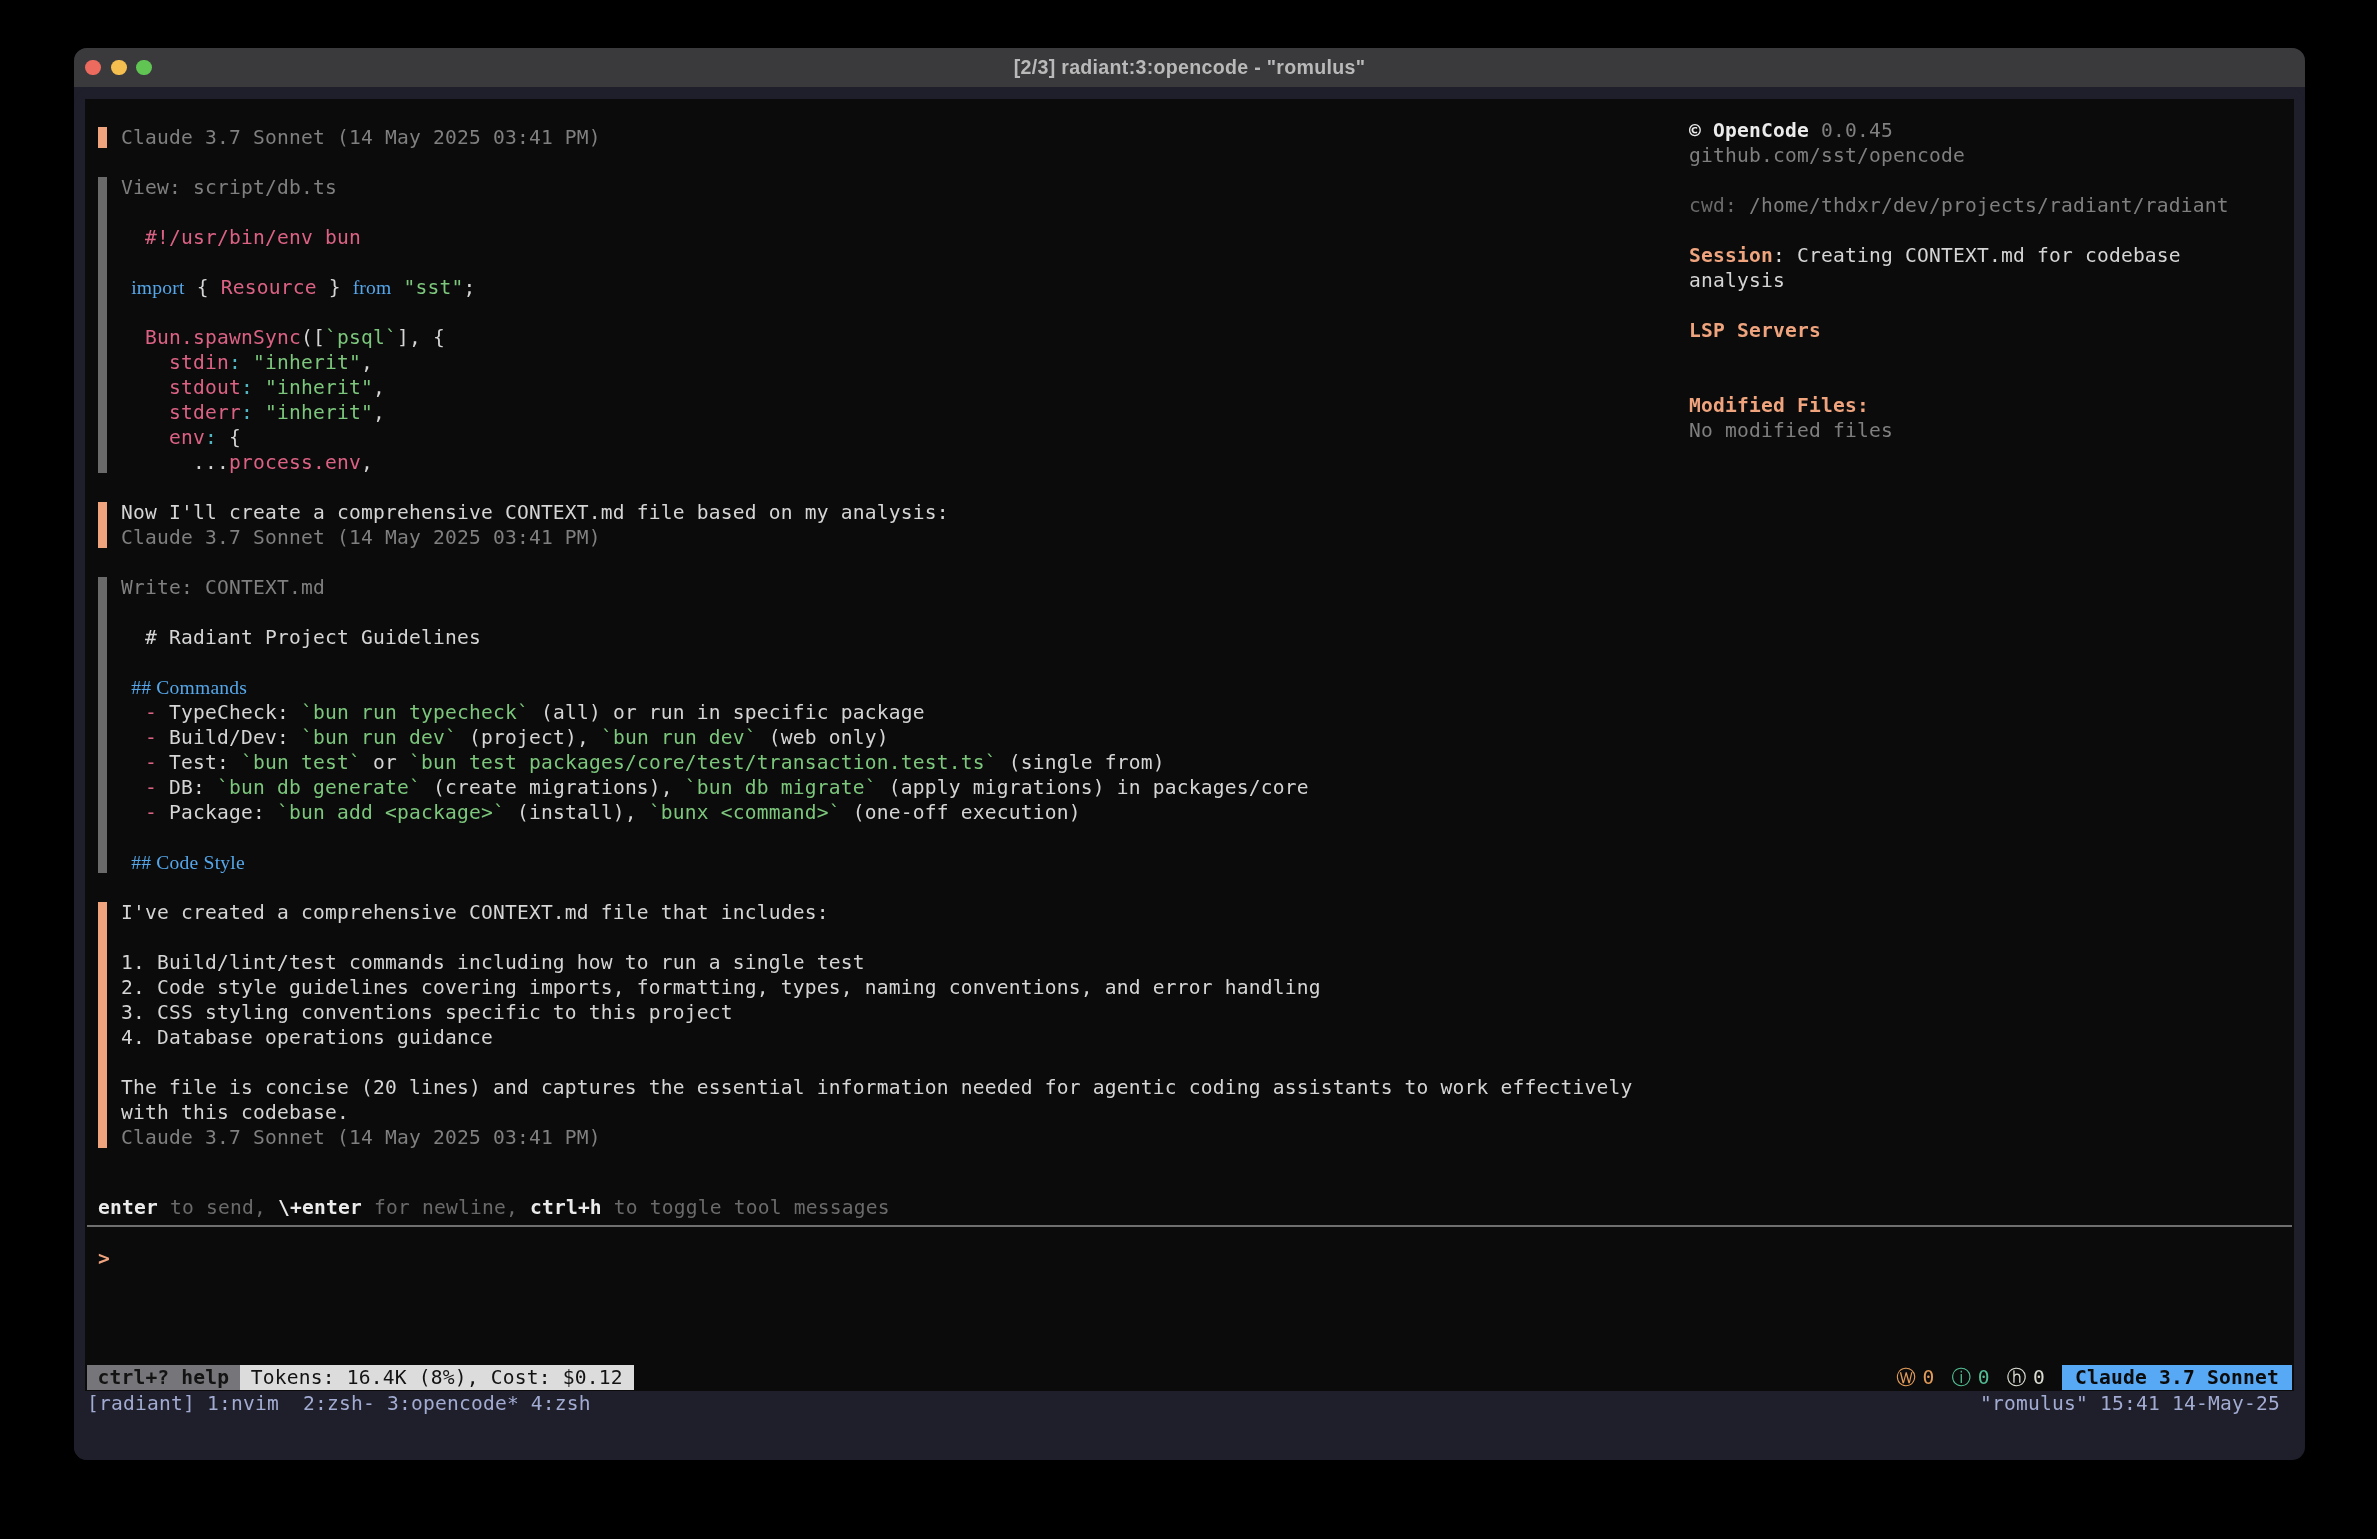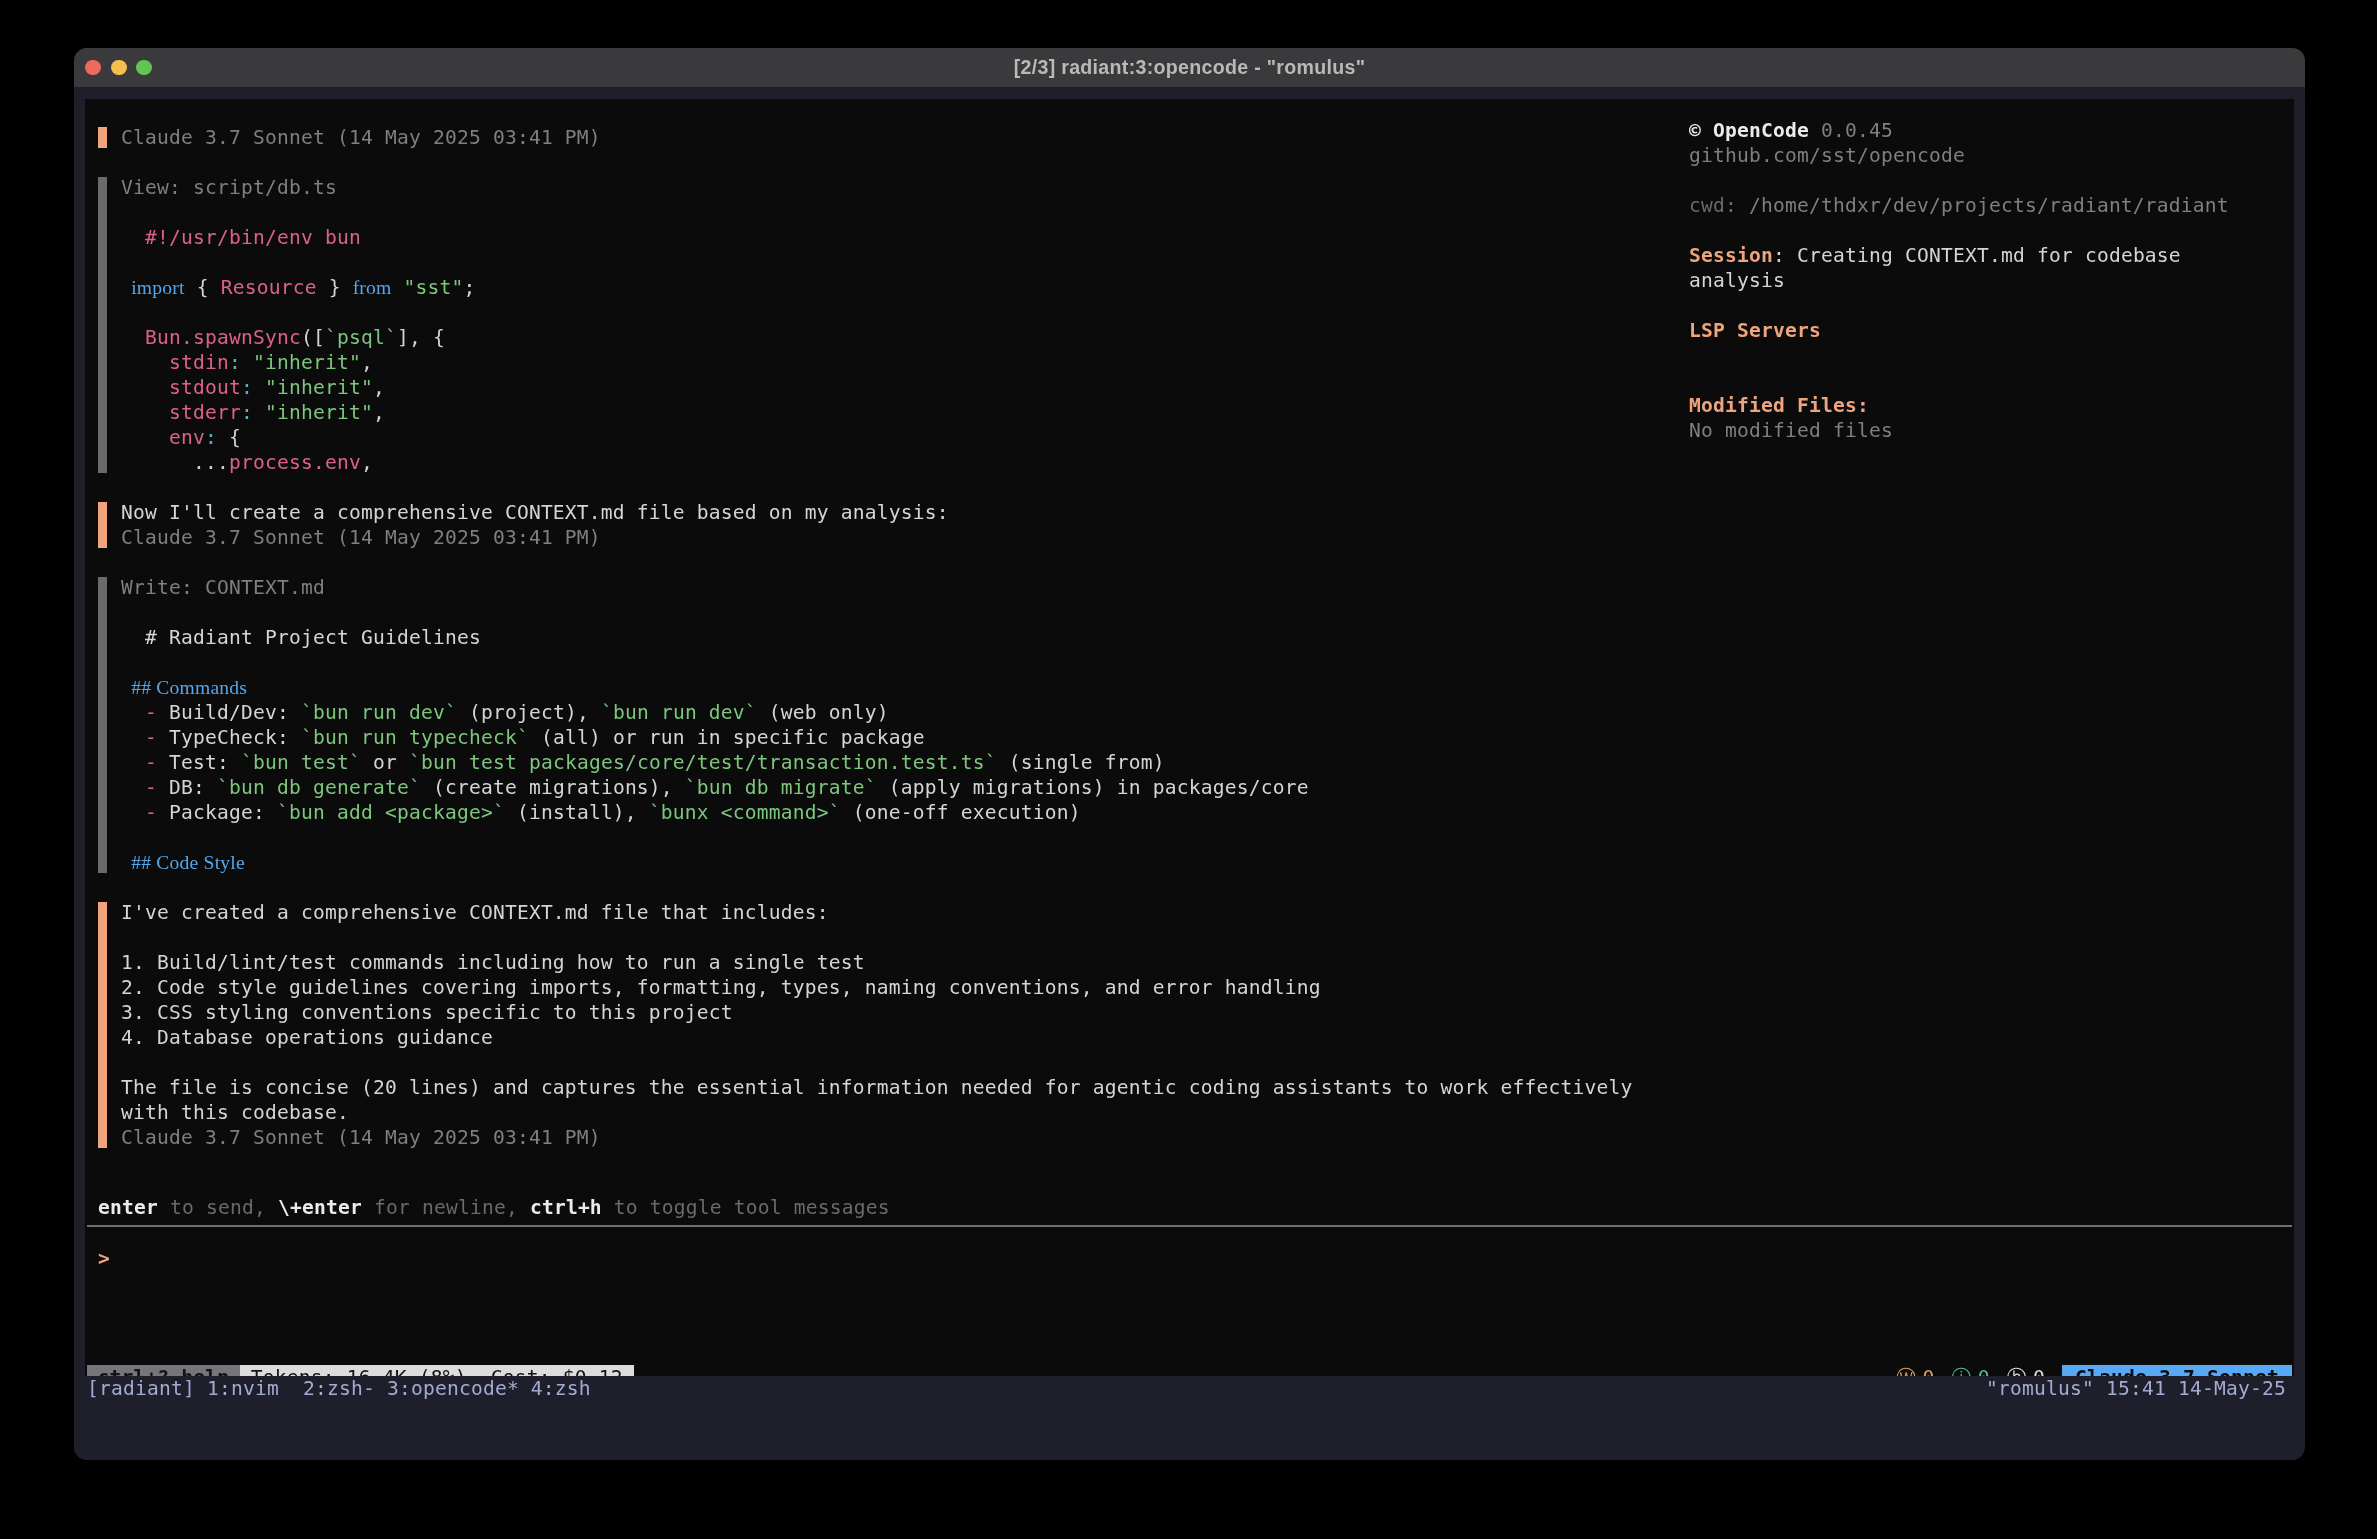--- a/index.html
+++ b/index.html
@@ -26,21 +26,21 @@
   .divider{position:absolute;left:13px;right:13px;top:1138px;height:2px;background:var(--divider);}
   .promptrow{position:absolute;left:24px;top:1159px;height:25px;line-height:25px;}
   .statusrow{position:absolute;left:13px;right:13px;top:1278px;height:25px;display:flex;align-items:stretch;}
   .seg{display:flex;align-items:center;height:25px;}
   .seg-help{background:var(--helpbg);color:var(--helpfg);font-weight:bold;padding:0 10.4px;}
   .seg-tokens{background:var(--tokensbg);color:var(--tokensfg);padding:0 11px;}
   .spacer{flex:1;}
   .counter{display:flex;align-items:center;margin-right:17px;}
   .counter .val{margin-left:6.5px;}
   .badge{display:flex;align-items:center;background:var(--badgebg);color:var(--badgefg);font-weight:bold;padding:0 13px;margin-left:0;}
-  .tmuxband{position:absolute;left:0;right:6px;bottom:0;height:84px;background:var(--termbg);}
+  .tmuxband{position:absolute;left:0;right:12px;bottom:0;height:69px;background:var(--termbg);}
   .tmuxrow{height:25px;line-height:25px;margin:0 13px;display:flex;justify-content:space-between;color:var(--tmuxfg);white-space:pre;}
   .c-text{color:var(--text);}
   .c-muted{color:var(--muted);}
   .c-dim{color:var(--dim);}
   .c-pink{color:var(--pink);}
   .c-blue{color:var(--blue);font-family:Liberation Serif, serif;}
   .c-green{color:var(--green);}
   .c-teal{color:var(--teal);}
   .c-salmonBold{color:var(--salmon);font-weight:bold;}
   .c-key{color:var(--key);font-weight:bold;}
@@ -84,22 +84,22 @@
           <div class="ln"><span class="c-text">Now I'll create a comprehensive CONTEXT.md file based on my analysis:</span></div>
           <div class="ln"><span class="c-muted">Claude 3.7 Sonnet (14 May 2025 03:41 PM)</span></div>
         </div>
         <div class="gap"></div>
         <div class="block bar-gray">
           <div class="ln"><span class="c-muted">Write: CONTEXT.md</span></div>
           <div class="ln"></div>
           <div class="ln"><span class="c-text">  # Radiant Project Guidelines</span></div>
           <div class="ln"></div>
           <div class="ln"><span class="c-blue">  ## Commands</span></div>
+          <div class="ln"><span class="c-pink">  -</span><span class="c-text"> TypeCheck: </span><span class="c-green">`bun run typecheck`</span><span class="c-text"> (all) or run in specific package</span></div>
           <div class="ln"><span class="c-pink">  -</span><span class="c-text"> Build/Dev: </span><span class="c-green">`bun run dev`</span><span class="c-text"> (project), </span><span class="c-green">`bun run dev`</span><span class="c-text"> (web only)</span></div>
-          <div class="ln"><span class="c-pink">  -</span><span class="c-text"> TypeCheck: </span><span class="c-green">`bun run typecheck`</span><span class="c-text"> (all) or run in specific package</span></div>
           <div class="ln"><span class="c-pink">  -</span><span class="c-text"> Test: </span><span class="c-green">`bun test`</span><span class="c-text"> or </span><span class="c-green">`bun test packages/core/test/transaction.test.ts`</span><span class="c-text"> (single from)</span></div>
           <div class="ln"><span class="c-pink">  -</span><span class="c-text"> DB: </span><span class="c-green">`bun db generate`</span><span class="c-text"> (create migrations), </span><span class="c-green">`bun db migrate`</span><span class="c-text"> (apply migrations) in packages/core</span></div>
           <div class="ln"><span class="c-pink">  -</span><span class="c-text"> Package: </span><span class="c-green">`bun add &lt;package&gt;`</span><span class="c-text"> (install), </span><span class="c-green">`bunx &lt;command&gt;`</span><span class="c-text"> (one-off execution)</span></div>
           <div class="ln"></div>
           <div class="ln"><span class="c-blue">  ## Code Style</span></div>
         </div>
         <div class="gap"></div>
         <div class="block bar-salmon">
           <div class="ln"><span class="c-text">I've created a comprehensive CONTEXT.md file that includes:</span></div>
           <div class="ln"></div>

